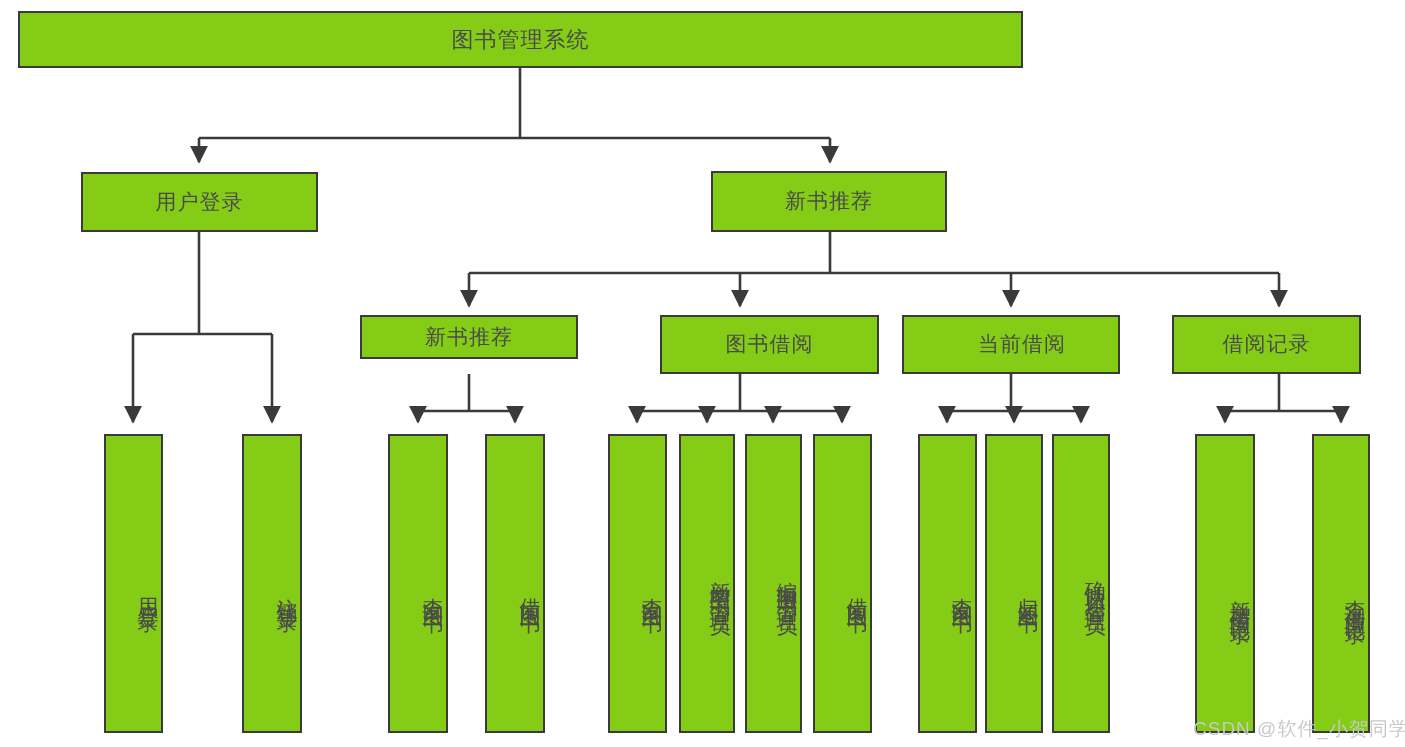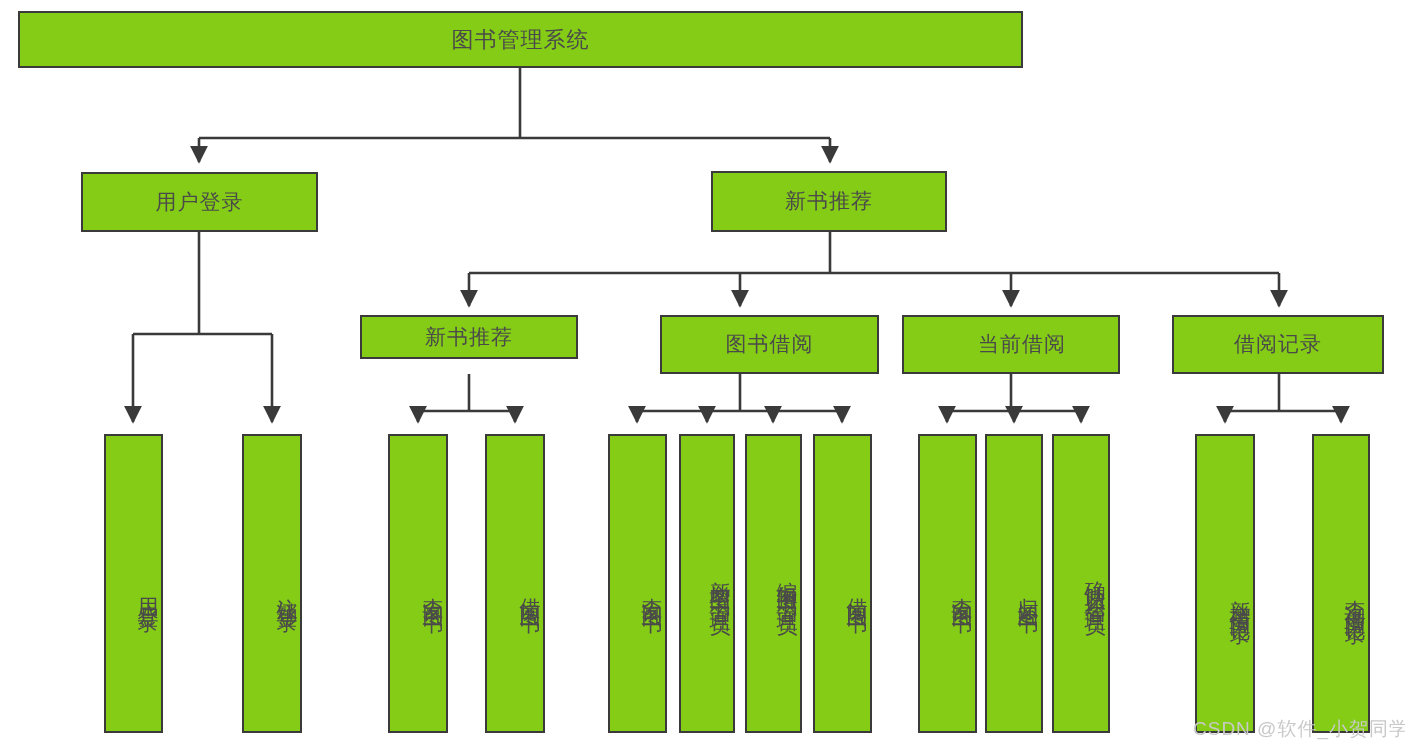--- a/index.html
+++ b/index.html
@@ -120,21 +120,21 @@
   <div class="node" style="left:81px; top:172px; width:237px; height:60px;">用户登录</div>
 
   <div class="node" style="left:711px; top:171px; width:236px; height:61px;">新书推荐</div>
 
   <div class="node" style="left:360px; top:315px; width:218px; height:44px;">新书推荐</div>
 
   <div class="node" style="left:631px; top:315px; width:219px; height:59px;margin-left:29px;">图书借阅</div>
 
   <div class="node" style="left:902px; top:315px; width:218px; height:59px;padding-left:22px;">当前借阅</div>
 
-  <div class="node" style="left:1172px; top:315px; width:212px; height:59px;">借阅记录</div>
+  <div class="node" style="left:1172px; top:315px; width:189px; height:59px;">借阅记录</div>
 
   <div class="node leaf" style="left:104px; top:434px; width:59px; height:299px;">用户登录</div>
 
   <div class="node leaf" style="left:242px; top:434px; width:60px; height:299px;">注销登录</div>
 
   <div class="node leaf" style="left:388px; top:434px; width:60px; height:299px;">查询图书</div>
 
   <div class="node leaf" style="left:485px; top:434px; width:60px; height:299px;">借阅图书</div>
 
   <div class="node leaf" style="left:608px; top:434px; width:59px; height:299px;">查询图书</div>

